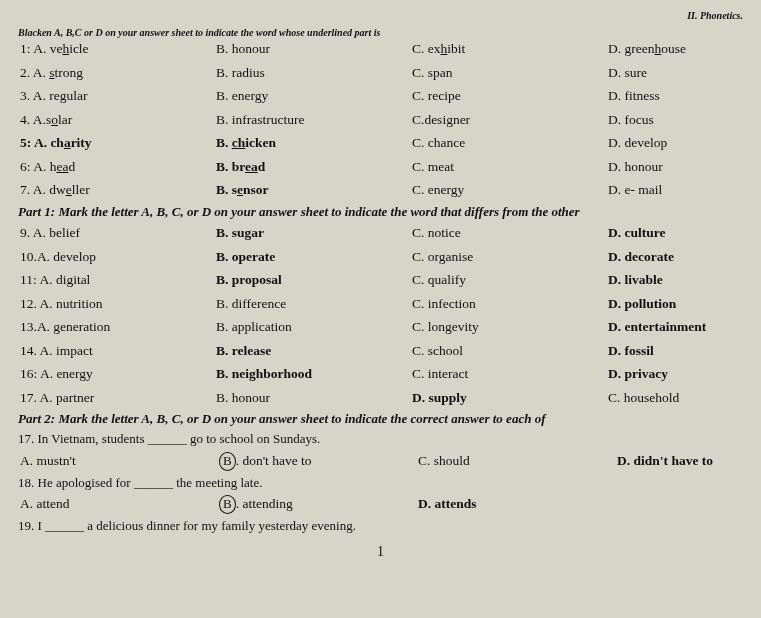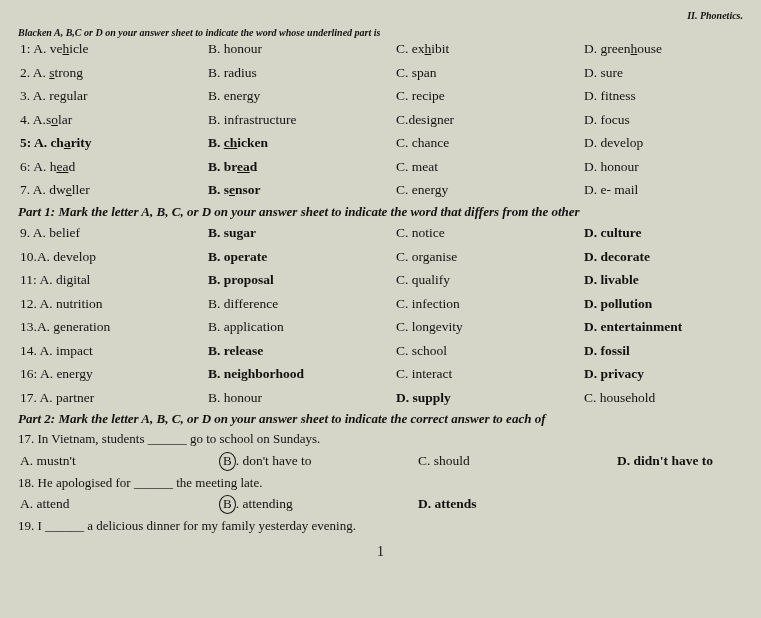--- a/index.html
+++ b/index.html
@@ -20,21 +20,21 @@
       text-align: right;
     }
     .instruction {
       font-style: italic;
       font-weight: bold;
       font-size: 10px;
     }
     .question-grid {
       display: grid;
       grid-template-columns: 180px 180px 180px 180px;
-      gap: 1px 8px;
+      gap: 1px 16px;
       margin-bottom: 2px;
     }
     .q-cell {
       font-size: 13.5px;
       padding: 1px 2px;
       line-height: 1.45;
     }
     .bold { font-weight: bold; }
     .underline { text-decoration: underline; }
     .part-instruction {

